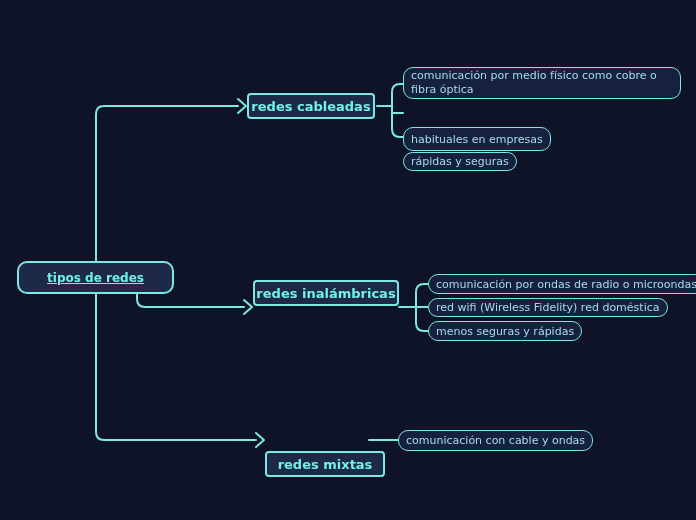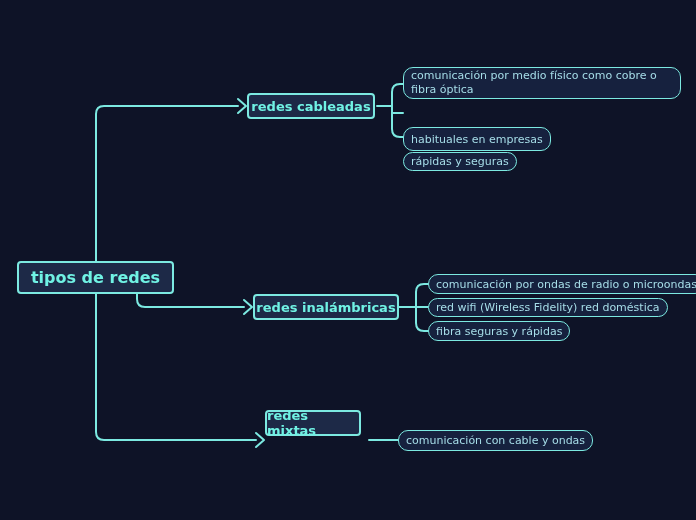--- a/index.html
+++ b/index.html
@@ -28,25 +28,26 @@
   }
   .node {
     position: absolute;
     box-sizing: border-box;
     display: flex;
     align-items: center;
     justify-content: center;
   }
   .root-node {
     border: 2.5px solid var(--stroke, #7ce9e1);
-    border-radius: 4px;
+    border-radius: 10px;
     background: var(--node-fill, #1d2947);
     color: var(--parent-text, #70f2e4);
     font-weight: bold;
-    font-size: 16px;
+    font-size: 12px;
+    text-decoration: underline;
   }
   .parent-node {
     border: 2px solid var(--stroke, #7ce9e1);
     border-radius: 4px;
     background: var(--node-fill, #1d2947);
     color: var(--parent-text, #70f2e4);
     font-weight: bold;
     font-size: 13px;
   }
   .child-node {
@@ -83,23 +84,23 @@
   </svg>
 
   <div class="node root-node" style="left:17px; top:261px; width:157px; height:33px;">tipos de redes</div>
 
   <div class="node parent-node" style="left:247px; top:93px; width:128px; height:26px;">redes cableadas</div>
 
   <div class="node child-node wrap" style="left:403px; top:67px; width:278px; height:32px;">comunicación por medio físico como cobre o fibra óptica</div>
   <div class="node child-node" style="left:403px; top:104px; height:19px;margin-top:48px;">rápidas y seguras</div>
   <div class="node child-node" style="left:403px; top:127px; height:24px;">habituales en empresas</div>
 
-  <div class="node parent-node" style="left:253px; top:294px; width:146px; height:26px;">redes inalámbricas</div>
+  <div class="node parent-node" style="left:253px; top:280px; width:146px; height:26px;">redes inalámbricas</div>
 
   <div class="node child-node" style="left:428px; top:274px; height:20px;">comunicación por ondas de radio o microondas</div>
   <div class="node child-node" style="left:428px; top:298px; height:19px;text-align:center;">red wifi (Wireless Fidelity) red doméstica</div>
-  <div class="node child-node" style="left:428px; top:321px; height:20px;">fibra seguras y rápidas</div>
+  <div class="node child-node" style="left:428px; top:321px; height:20px;">menos seguras y rápidas</div>
 
-  <div class="node parent-node" style="left:265px; top:410px; width:96px; height:26px;">redes mixtas</div>
+  <div class="node parent-node" style="left:265px; top:451px; width:120px; height:26px;">redes mixtas</div>
 
   <div class="node child-node" style="left:398px; top:430px; height:21px;">comunicación con cable y ondas</div>
 
 </div>
 
 </body></html>

